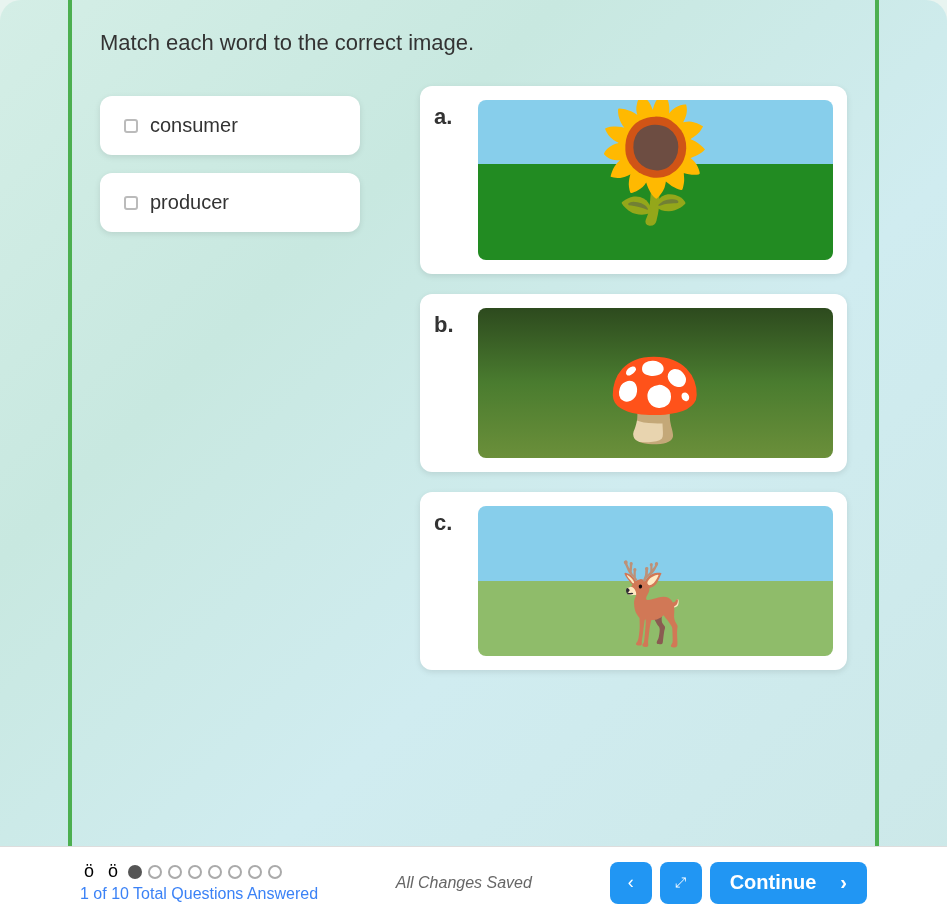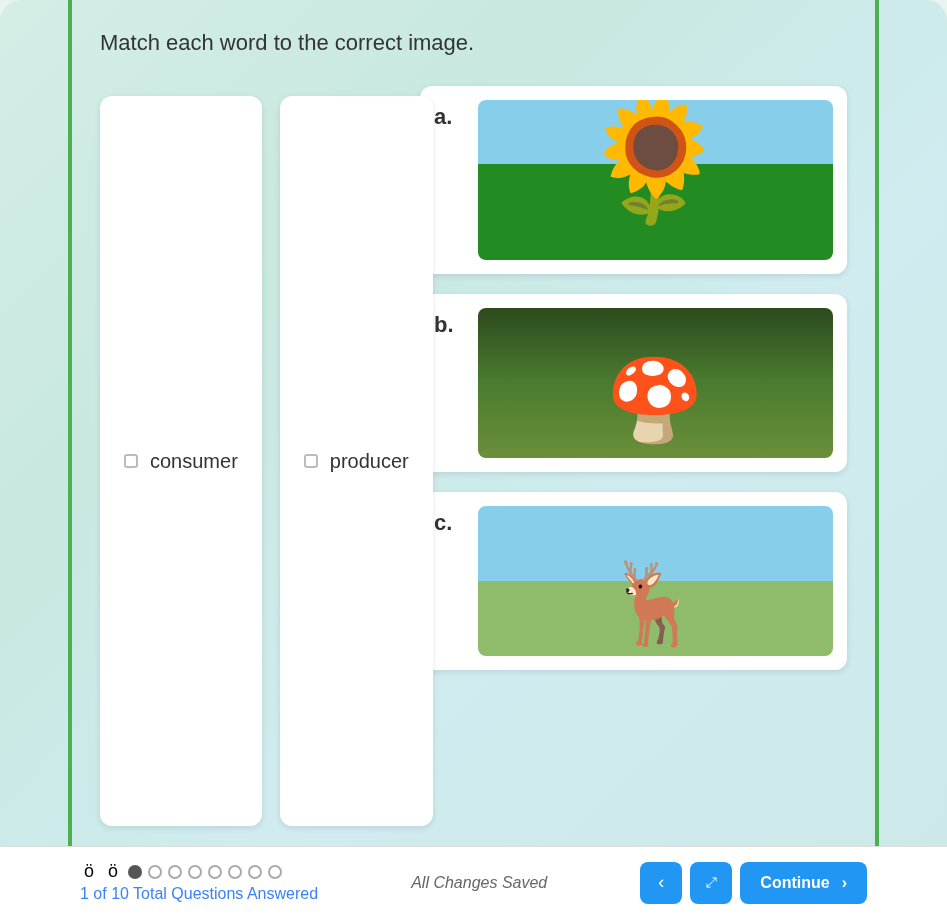--- a/index.html
+++ b/index.html
@@ -58,20 +58,21 @@
     }
 
     .matching-area {
       display: flex;
       gap: 60px;
       flex: 1;
     }
 
     .words-column {
       display: flex;
+      flex-direction: column;
       gap: 18px;
       justify-content: flex-start;
       padding-top: 10px;
       width: 260px;
     }
 
     .word-card {
       background: white;
       border-radius: 12px;
       padding: 18px 24px;
@@ -285,26 +286,26 @@
       justify-content: center;
     }
 
     .continue-btn {
       height: 42px;
       padding: 0 20px;
       border-radius: 8px;
       border: none;
       background: #2196f3;
       color: white;
-      font-size: 16px;
+      font-size: 20px;
       font-weight: 600;
       cursor: pointer;
       display: flex;
       align-items: center;
-      gap: 12px;
+      gap: 24px;
     }
   </style>
 </head>
 <body>
 
 <div class="page-container">
 
   <div class="main-content">
 
     <div class="question-title">Match each word to the correct image.</div>

